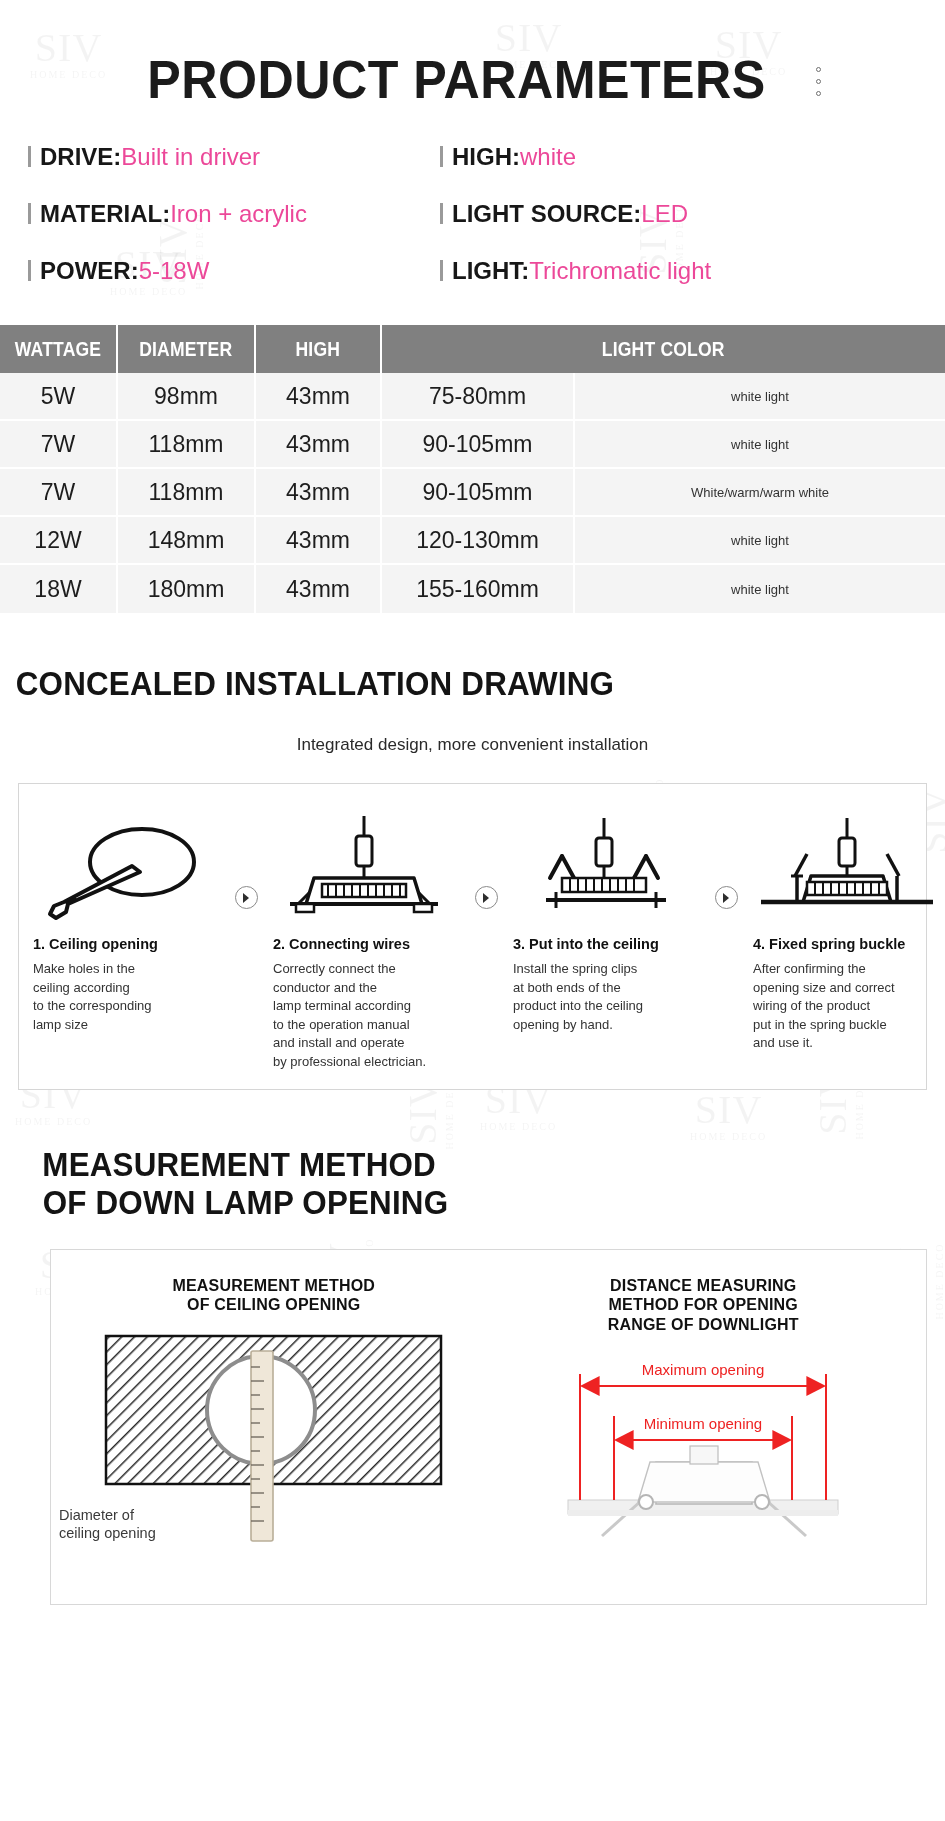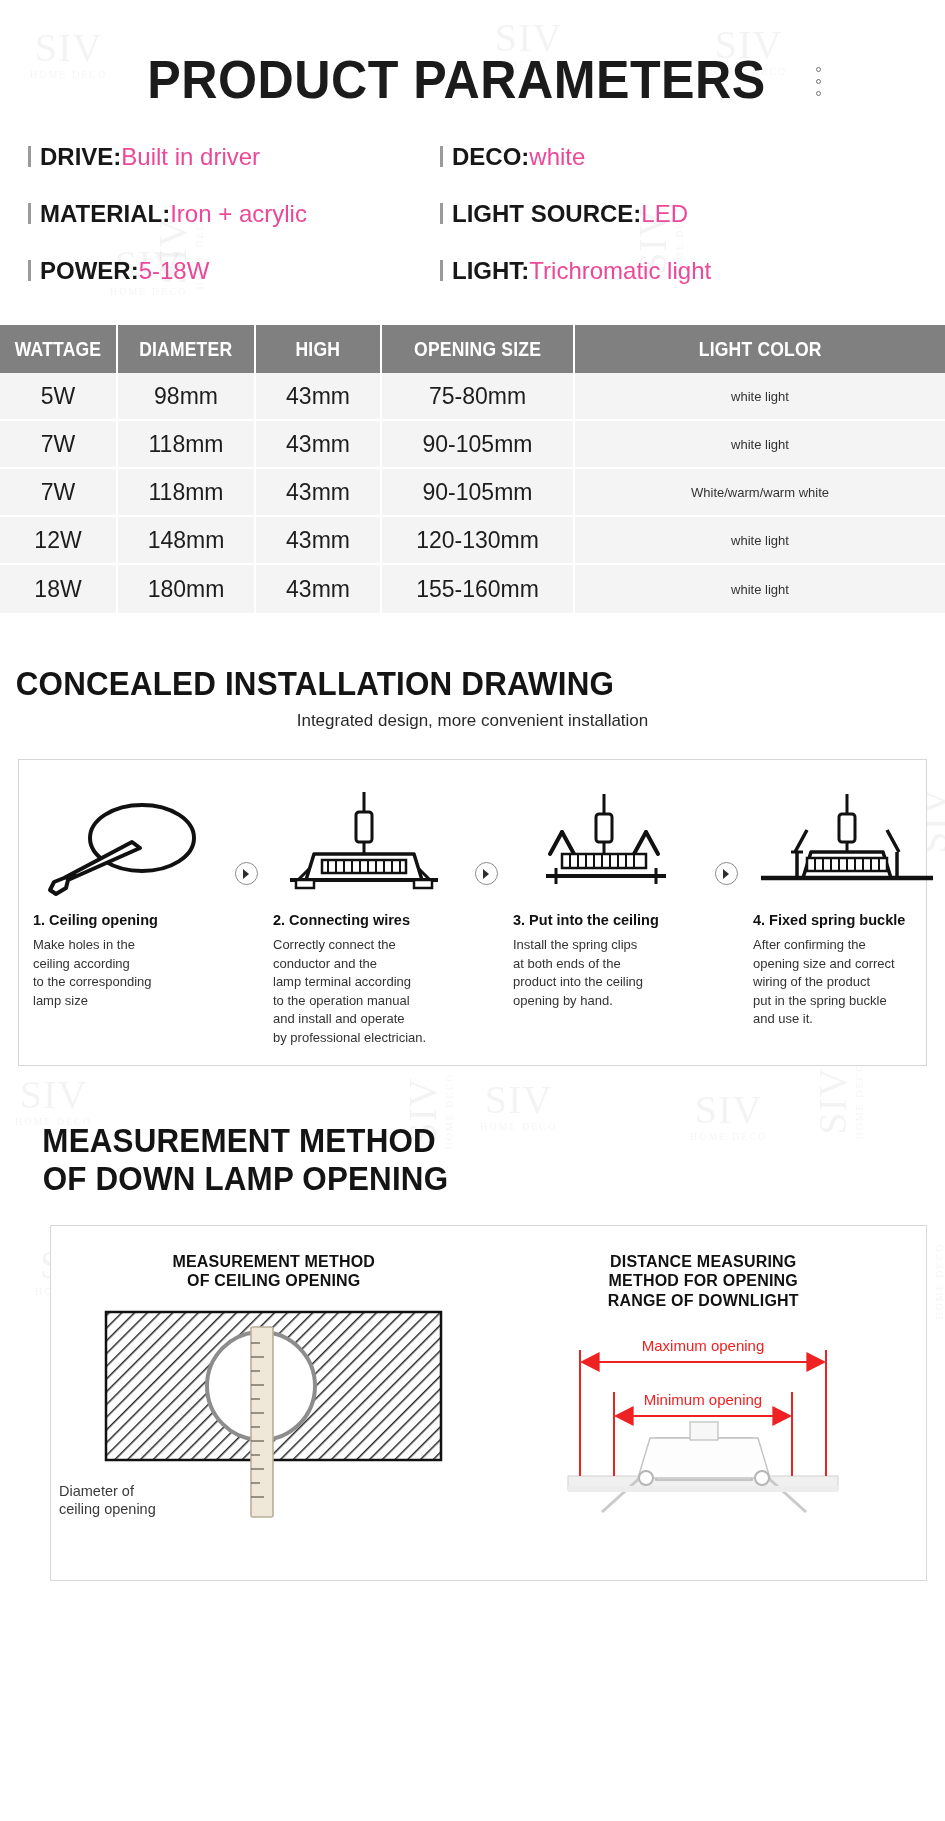--- a/index.html
+++ b/index.html
@@ -82,21 +82,21 @@
   .tcell.c4 { flex:1; }
   .tbody .trow .tcell.c4 { font-size:13px; color:#333; }
 
   
   .sec-title {
     text-align:left; font-size:33px; font-weight:bold; color:#141414;
     line-height:1.16; letter-spacing:0.2px;
   }
   .sec-title span { display:inline-block; transform:scaleX(0.95); }
   .sec-sub {
-    text-align:center; font-size:17px; color:#2a2a2a; margin-top:8px;
+    text-align:center; font-size:17px; color:#2a2a2a; margin-top:32px;
   }
 
   
   .panel {
     border:1px solid #d6d6d6; background:#fff;
     margin:0 18px;
   }
   .steps { display:flex; padding:22px 10px 18px 10px; }
   .step { width:194px; flex:none; position:relative; }
   .arrow-sep {
@@ -260,21 +260,21 @@
   </div>
 
   <div class="specs">
     <div class="spec">
       <span class="bar"></span>
       <span class="k">DRIVE:</span>
       <span class="v">Built in driver</span>
     </div>
     <div class="spec">
       <span class="bar"></span>
-      <span class="k">DECO:</span>
+      <span class="k">HIGH:</span>
       <span class="v">white</span>
     </div>
     <div class="spec">
       <span class="bar"></span>
       <span class="k">MATERIAL:</span>
       <span class="v">Iron + acrylic</span>
     </div>
     <div class="spec">
       <span class="bar"></span>
       <span class="k">LIGHT SOURCE:</span>
@@ -295,23 +295,20 @@
   <div class="table">
     <div class="trow thead">
       <div class="tcell c0">
           <span>WATTAGE</span>
         </div>
       <div class="tcell c1">
           <span>DIAMETER</span>
         </div>
       <div class="tcell c2">
           <span>HIGH</span>
-        </div>
-      <div class="tcell c3">
-          <span>OPENING SIZE</span>
         </div>
       <div class="tcell c4">
           <span>LIGHT COLOR</span>
         </div>
     </div>
     <div class="tbody">
       <div class="trow">
         <div class="tcell c0">5W</div>
         <div class="tcell c1">98mm</div>
         <div class="tcell c2">43mm</div>

